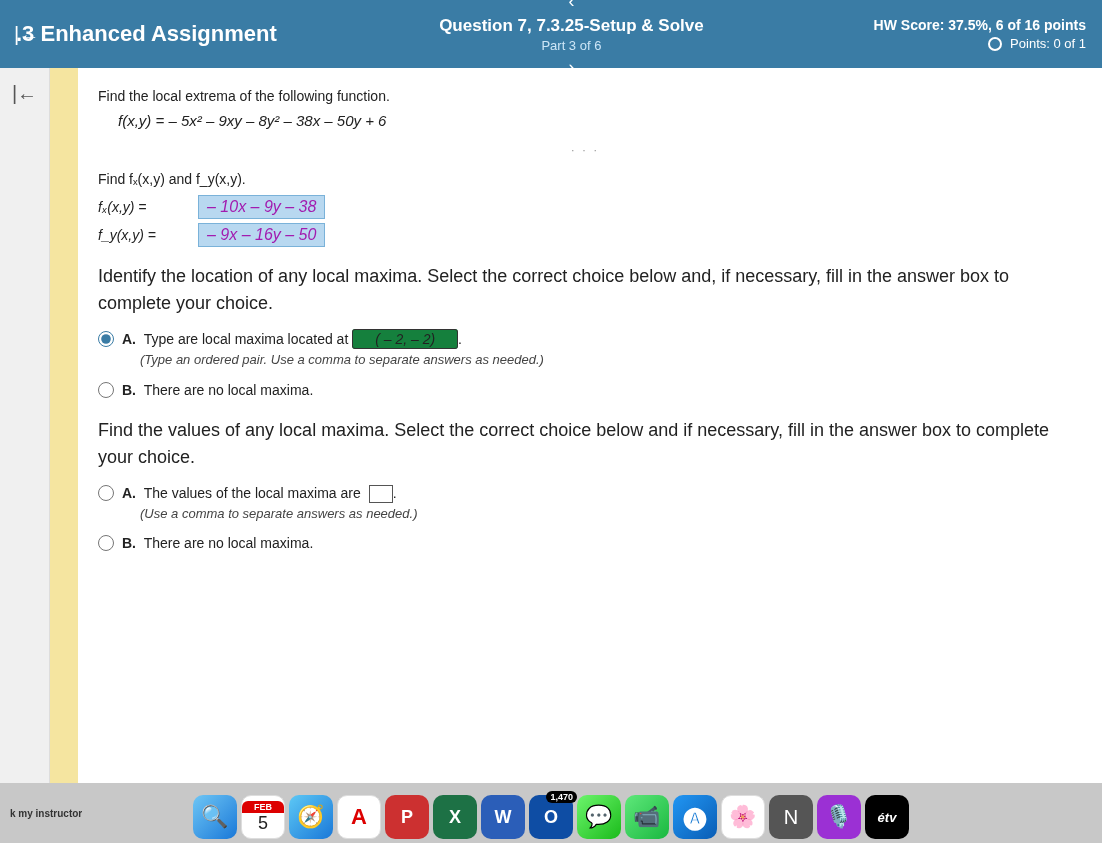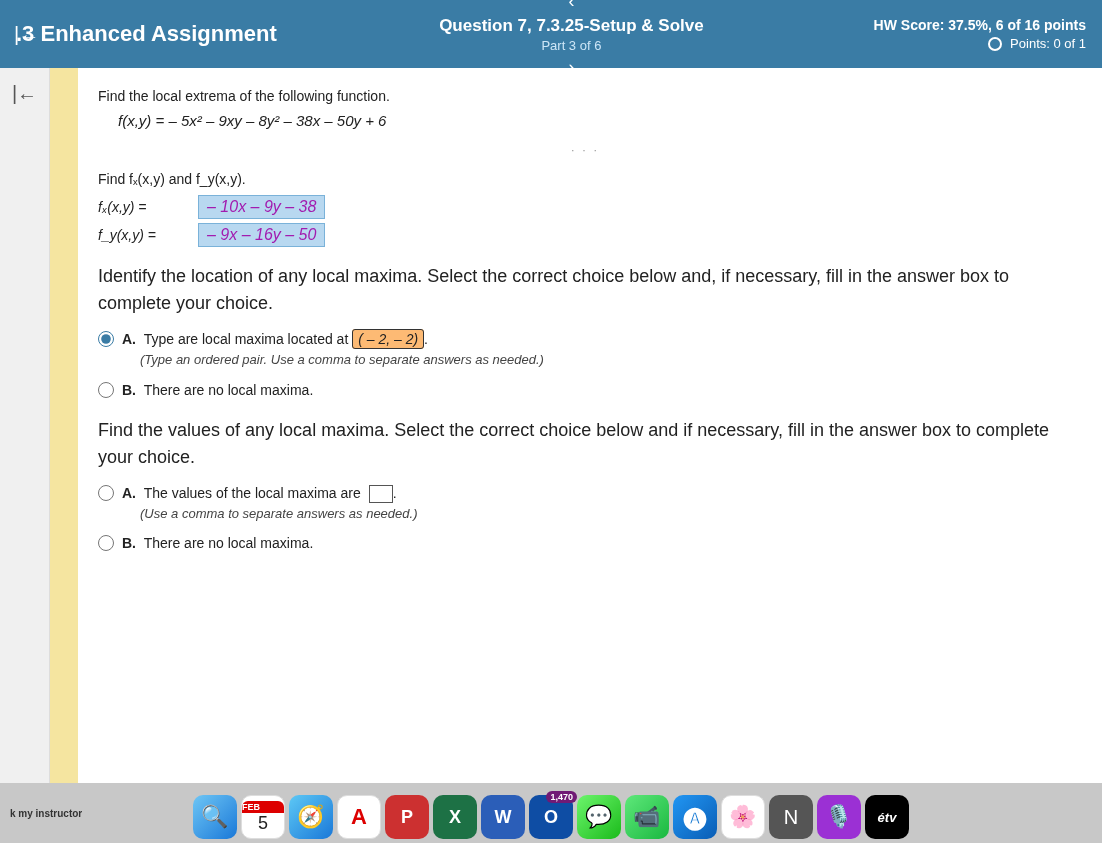--- a/index.html
+++ b/index.html
@@ -207,22 +207,22 @@
     }
     .choice-hint {
       font-size: 13px;
       color: #444;
       margin-left: 18px;
       font-style: italic;
     }
     .highlighted-value {
       border: 1.5px solid #333;
       border-radius: 3px;
-      padding: 1px 5px;
-      background: #fdba74;
+      padding: 1px 22px;
+      background: #15803d;
       font-style: italic;
     }
     .answer-box {
       display: inline-block;
       width: 24px;
       height: 18px;
       border: 1.5px solid #555;
       vertical-align: middle;
       margin-left: 4px;
     }
@@ -274,28 +274,28 @@
     .dock-icon-outlook { background: #0e4da4; }
     .dock-icon-facetime { background: linear-gradient(135deg, #5ee87a, #1ab840); }
     .dock-icon-store { background: linear-gradient(135deg, #6ec6f5, #1a78d8); font-size: 14px; font-weight: 700; color: white; }
     .dock-icon-photos { background: white; border: 1px solid #ddd; }
     .dock-icon-podcast { background: #9b30d4; }
     .dock-icon-tv { background: black; color: white; font-size: 13px; font-weight: 700; }
     .badge {
       position: absolute;
       top: -4px;
       right: -4px;
-      background: #701a75;
+      background: #000000;
       color: white;
       font-size: 9px;
       border-radius: 8px;
       padding: 1px 4px;
       font-weight: 700;
     }
-    .cal-month { font-size: 9px; color: #d00; font-weight: 700; background: #d00; color: white; width: 100%; text-align: left; border-radius: 6px 6px 0 0; padding: 1px 0; }
+    .cal-month { font-size: 9px; color: #d00; font-weight: 700; background: #d00; color: white; width: 100%; text-align: center; border-radius: 6px 6px 0 0; padding: 1px 0; }
     .cal-day { font-size: 18px; font-weight: 300; color: #222; }
   </style>
 </head>
 <body>
 
 <div class="header">
   <span class="back-arrow">|←</span>
   <span class="header-title">.3 Enhanced Assignment</span>
 
   <div class="header-center">

